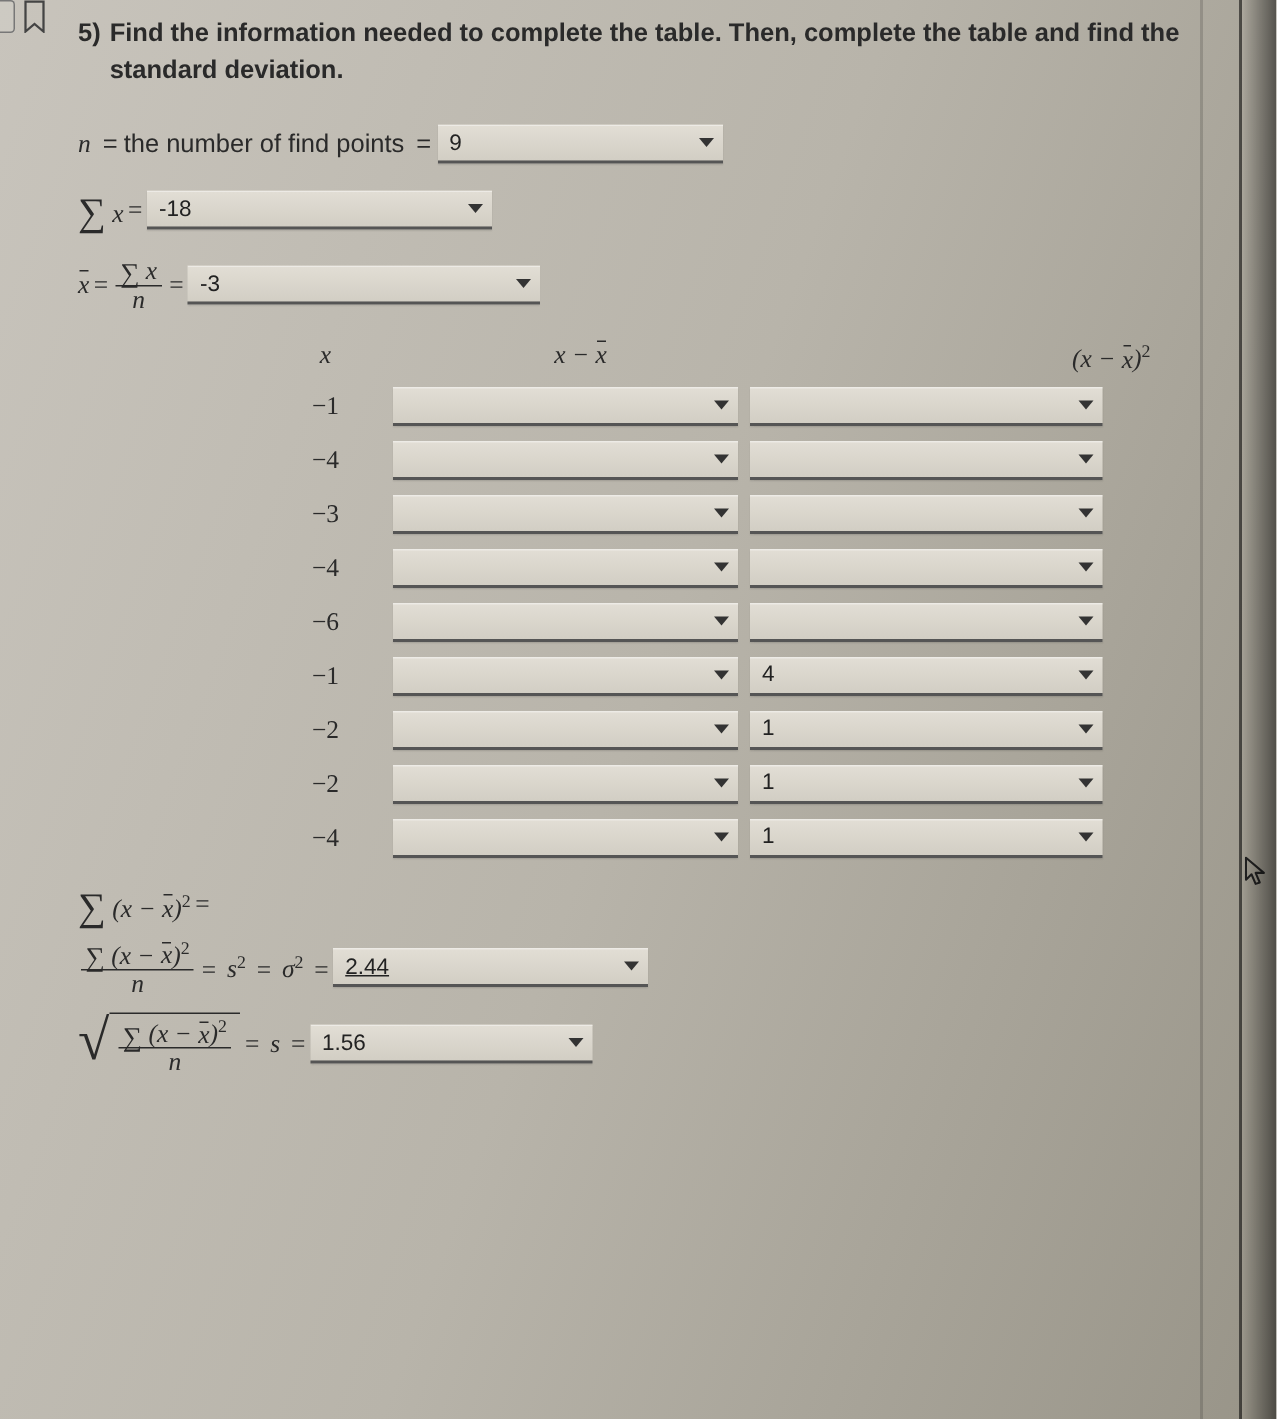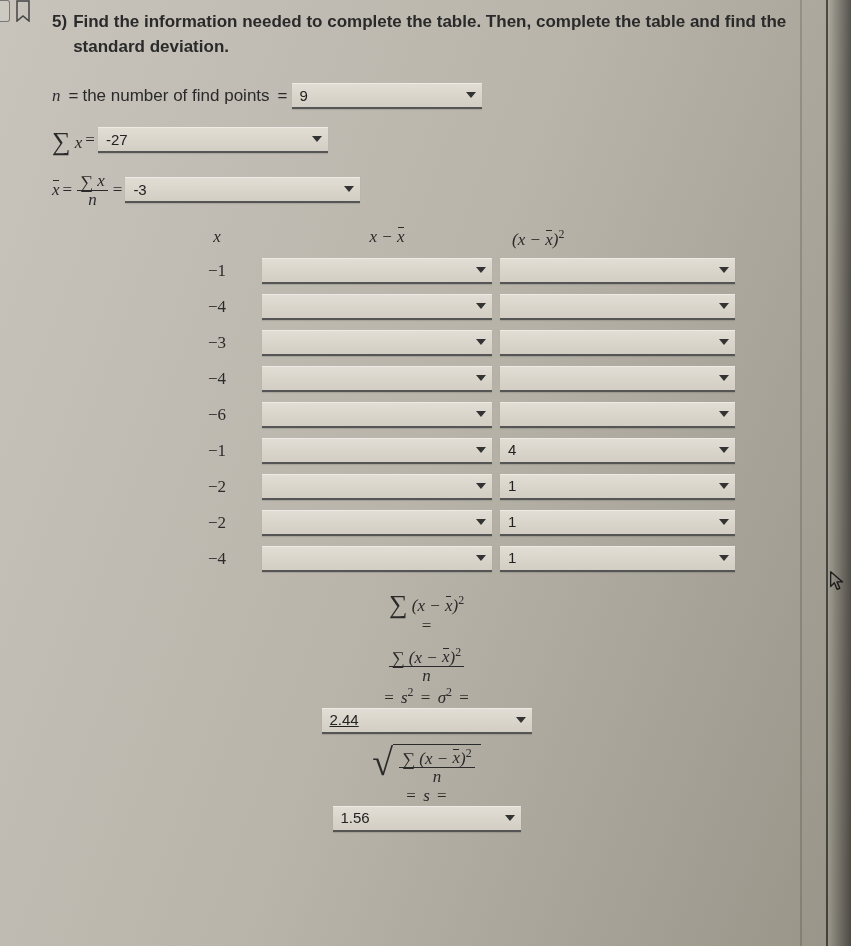--- a/index.html
+++ b/index.html
@@ -23,41 +23,41 @@
     content:""; position:absolute; left:-28px; top:0; bottom:0; width:2px; background:rgba(0,0,0,0.15);
   }
   .left-icons { position:absolute; left:0; top:0; display:flex; align-items:flex-start; gap:4px; }
   .left-stub { width:10px; height:22px; border:1px solid #777; border-left:none; border-radius:0 3px 3px 0; background:rgba(255,255,255,0.1); }
   .bookmark-icon { width:18px; height:22px; position:relative; margin-top:0; }
   .bookmark-icon svg { width:100%; height:100%; }
   .content { padding: 0 20px 0 42px; }
   .prompt { font-weight: bold; font-size: 17px; line-height: 1.45; margin-bottom: 24px; display:flex; gap:6px; }
   .prompt .num { white-space:nowrap; }
   .line { display:flex; align-items:center; margin: 8px 0 18px; font-size:17px; }
-  .line.tight { margin-bottom: 10px; flex-direction: column; }
+  .line.tight { margin-bottom: 10px; }
   .math { font-family: "Times New Roman", serif; font-style: italic; }
   .math .op, .math .eq { font-style: normal; padding: 0 3px; }
   .sigma { font-size: 26px; font-style: normal; font-family: "Times New Roman", serif; line-height:1; position:relative; top:2px;}
   .frac { display:inline-flex; flex-direction:column; align-items:center; font-size:17px; line-height:1.05; margin:0 2px; vertical-align:middle; }
   .frac .num { border-bottom: 1.5px solid #2a2a2a; padding: 0 3px; }
   .frac .den { padding: 0 3px; }
   .dd {
     display:inline-flex; align-items:center; justify-content:space-between;
     background: linear-gradient(#e2ded5, #d2cec4);
     border-bottom: 2px solid #555;
     box-shadow: inset 0 1px 0 rgba(255,255,255,0.4), 0 1px 1px rgba(0,0,0,0.1);
     height: 26px; padding: 0 6px 0 8px; font-size:15px; font-family: Arial, sans-serif; font-style:normal;
     color:#222; position:relative;
   }
   .dd .caret { width:0; height:0; border-left:5px solid transparent; border-right:5px solid transparent; border-top:6px solid #333; margin-left:8px; flex-shrink:0; }
   .table { margin: 12px 0 18px 120px; }
   .thead { display:flex; margin-bottom:8px; }
   .thead .col-x { width:90px; text-align:center; font-size:17px; }
   .thead .col-d { width:250px; text-align:center; font-size:17px; }
-  .thead .col-s { width:255px; text-align:left; font-size:17px; }
+  .thead .col-s { width:255px; text-align:right; font-size:17px; }
   .trow { display:flex; align-items:center; margin-bottom:10px; }
   .trow .cx { width:90px; text-align:center; font-size:17px; font-family:"Times New Roman", serif; }
   .trow .dd { margin-right: 8px; }
   .dd.w1 { width: 230px; }
   .dd.w2 { width: 235px; }
   .sqrt-wrap { display:inline-flex; align-items:center; }
   .sqrt-sym { font-family:"Times New Roman", serif; font-size:38px; line-height:0.6; position:relative; top:-2px; font-style: normal;}
   .sqrt-body { border-top:1.5px solid #2a2a2a; padding:2px 4px 0; display:inline-block; }
   .cursor { position:absolute; right:2px; top:570px; font-size:22px; color:#222; }
   .cursor svg { width:22px; height:22px; }
@@ -92,21 +92,21 @@
     <span class="dd" style="width:190px;">
       <span>9</span>
       <span class="caret"></span>
     </span>
   </div>
 
   <div class="line">
     <span class="math"><span class="sigma">∑</span> x</span>
     <span class="math"><span class="eq">=</span></span>
     <span class="dd" style="width:230px;">
-      <span>-27</span>
+      <span>-18</span>
       <span class="caret"></span>
     </span>
   </div>
 
   <div class="line">
     <span class="math"><span class="xbar">x</span></span>
     <span class="math"><span class="eq">=</span></span>
     <span class="math frac">
       <span class="num"><span class="sigma" style="font-size:18px;">∑</span> x</span>
       <span class="den">n</span>

